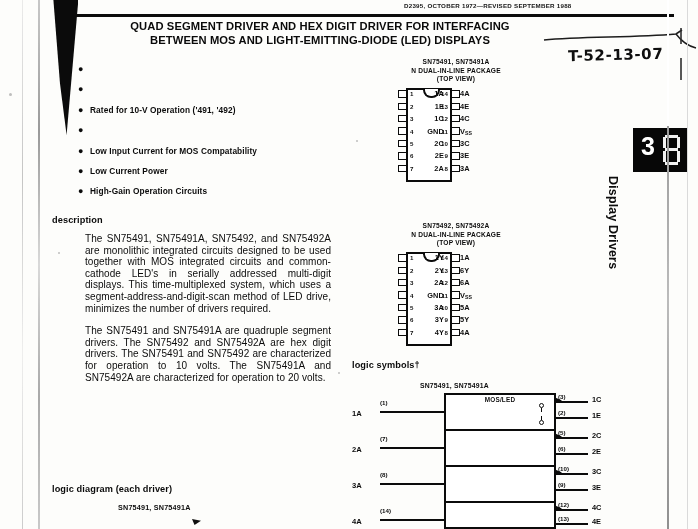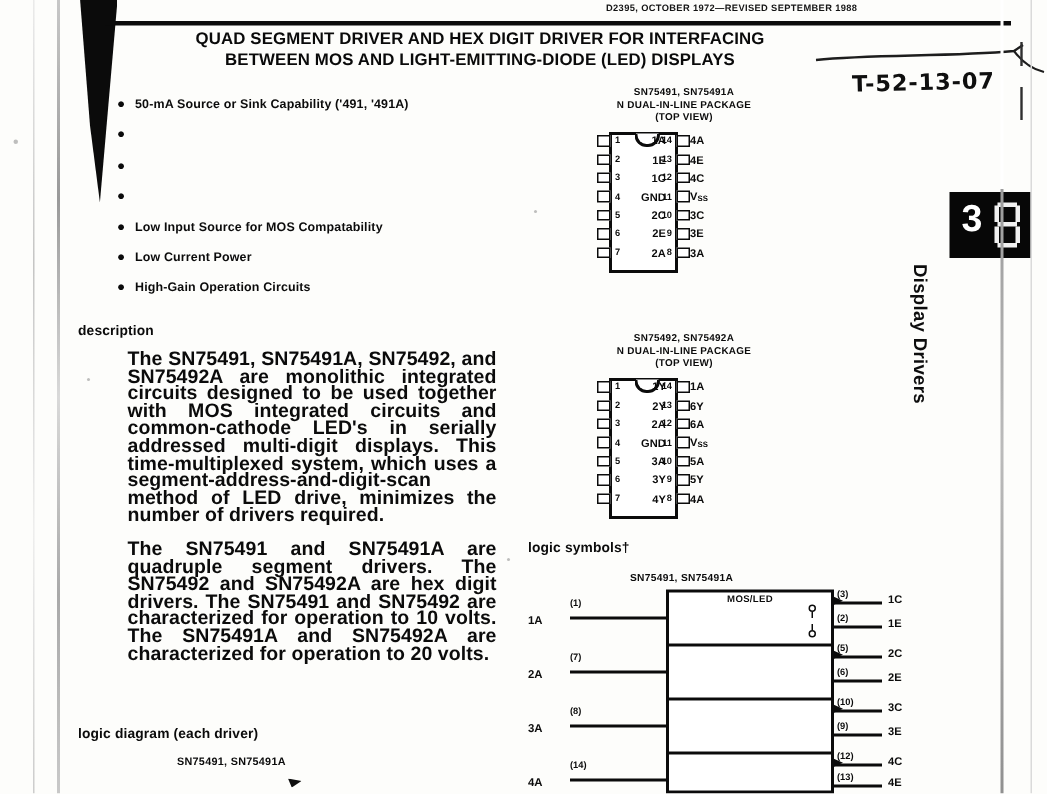--- a/index.html
+++ b/index.html
@@ -41,21 +41,21 @@
   
   .features{position:absolute;left:78px;top:64px;width:250px;}
   .feat{display:flex;margin-bottom:9.4px;}
   .bullet{width:12px;flex:0 0 12px;font-size:9px;line-height:11px;color:#111;}
   .feat-txt{font-size:8.3px;font-weight:bold;line-height:11px;letter-spacing:.1px;}
 
   
   .sec-head{position:absolute;font-size:9.2px;font-weight:bold;letter-spacing:.1px;}
   #desc-head{left:52px;top:215px;}
   .desc{position:absolute;left:85px;top:233px;width:246px;}
-  .desc p{margin:0 0 11px 0;font-size:13px;line-height:11.6px;font-weight:bold;
+  .desc p{margin:0 0 11px 0;font-size:10px;line-height:11.6px;font-weight:normal;
     text-align:justify;letter-spacing:.05px;}
   #logic-diagram-head{left:52px;top:484px;}
   .ld-sub{position:absolute;left:118px;top:503px;font-size:7.2px;font-weight:bold;letter-spacing:.2px;}
   .ld-dot{position:absolute;left:192px;top:519px;width:9px;height:6px;background:#141414;
     clip-path:polygon(0% 0%,100% 28%,28% 100%);}
 
   
   .pkg{position:absolute;}
   .pkg-title{text-align:center;font-size:6.6px;font-weight:bold;line-height:8.6px;letter-spacing:.2px;}
   .dip{position:relative;margin:4px auto 0 auto;}
@@ -133,34 +133,34 @@
       <path d="M2 12 C40 8, 90 10, 134 6 L140 2" stroke="#222" stroke-width="1.6" fill="none"></path>
       <path d="M134 6 C140 14, 146 18, 154 20" stroke="#222" stroke-width="1.4" fill="none"></path>
       <path d="M139 0 L139 16 M139 30 L139 52" stroke="#333" stroke-width="1.6" fill="none"></path>
     </svg>
     <div class="stamp-text">T-52-13-07</div>
   </div>
 
   <div class="features">
     <div class="feat">
       <div class="bullet">●</div>
-      <div class="feat-txt">50-mA Source or Sink Capability ('491, '491A)</div>
-    </div>
-    <div class="feat">
-      <div class="bullet">●</div>
-    </div>
-    <div class="feat">
-      <div class="bullet">●</div>
-    </div>
-    <div class="feat">
-      <div class="bullet">●</div>
-    </div>
-    <div class="feat">
-      <div class="bullet">●</div>
-      <div class="feat-txt">Low Input Source for MOS Compatability</div>
+    </div>
+    <div class="feat">
+      <div class="bullet">●</div>
+    </div>
+    <div class="feat">
+      <div class="bullet">●</div>
+      <div class="feat-txt">Rated for 10-V Operation ('491, '492)</div>
+    </div>
+    <div class="feat">
+      <div class="bullet">●</div>
+    </div>
+    <div class="feat">
+      <div class="bullet">●</div>
+      <div class="feat-txt">Low Input Current for MOS Compatability</div>
     </div>
     <div class="feat">
       <div class="bullet">●</div>
       <div class="feat-txt">Low Current Power</div>
     </div>
     <div class="feat">
       <div class="bullet">●</div>
       <div class="feat-txt">High-Gain Operation Circuits</div>
     </div>
   </div>

